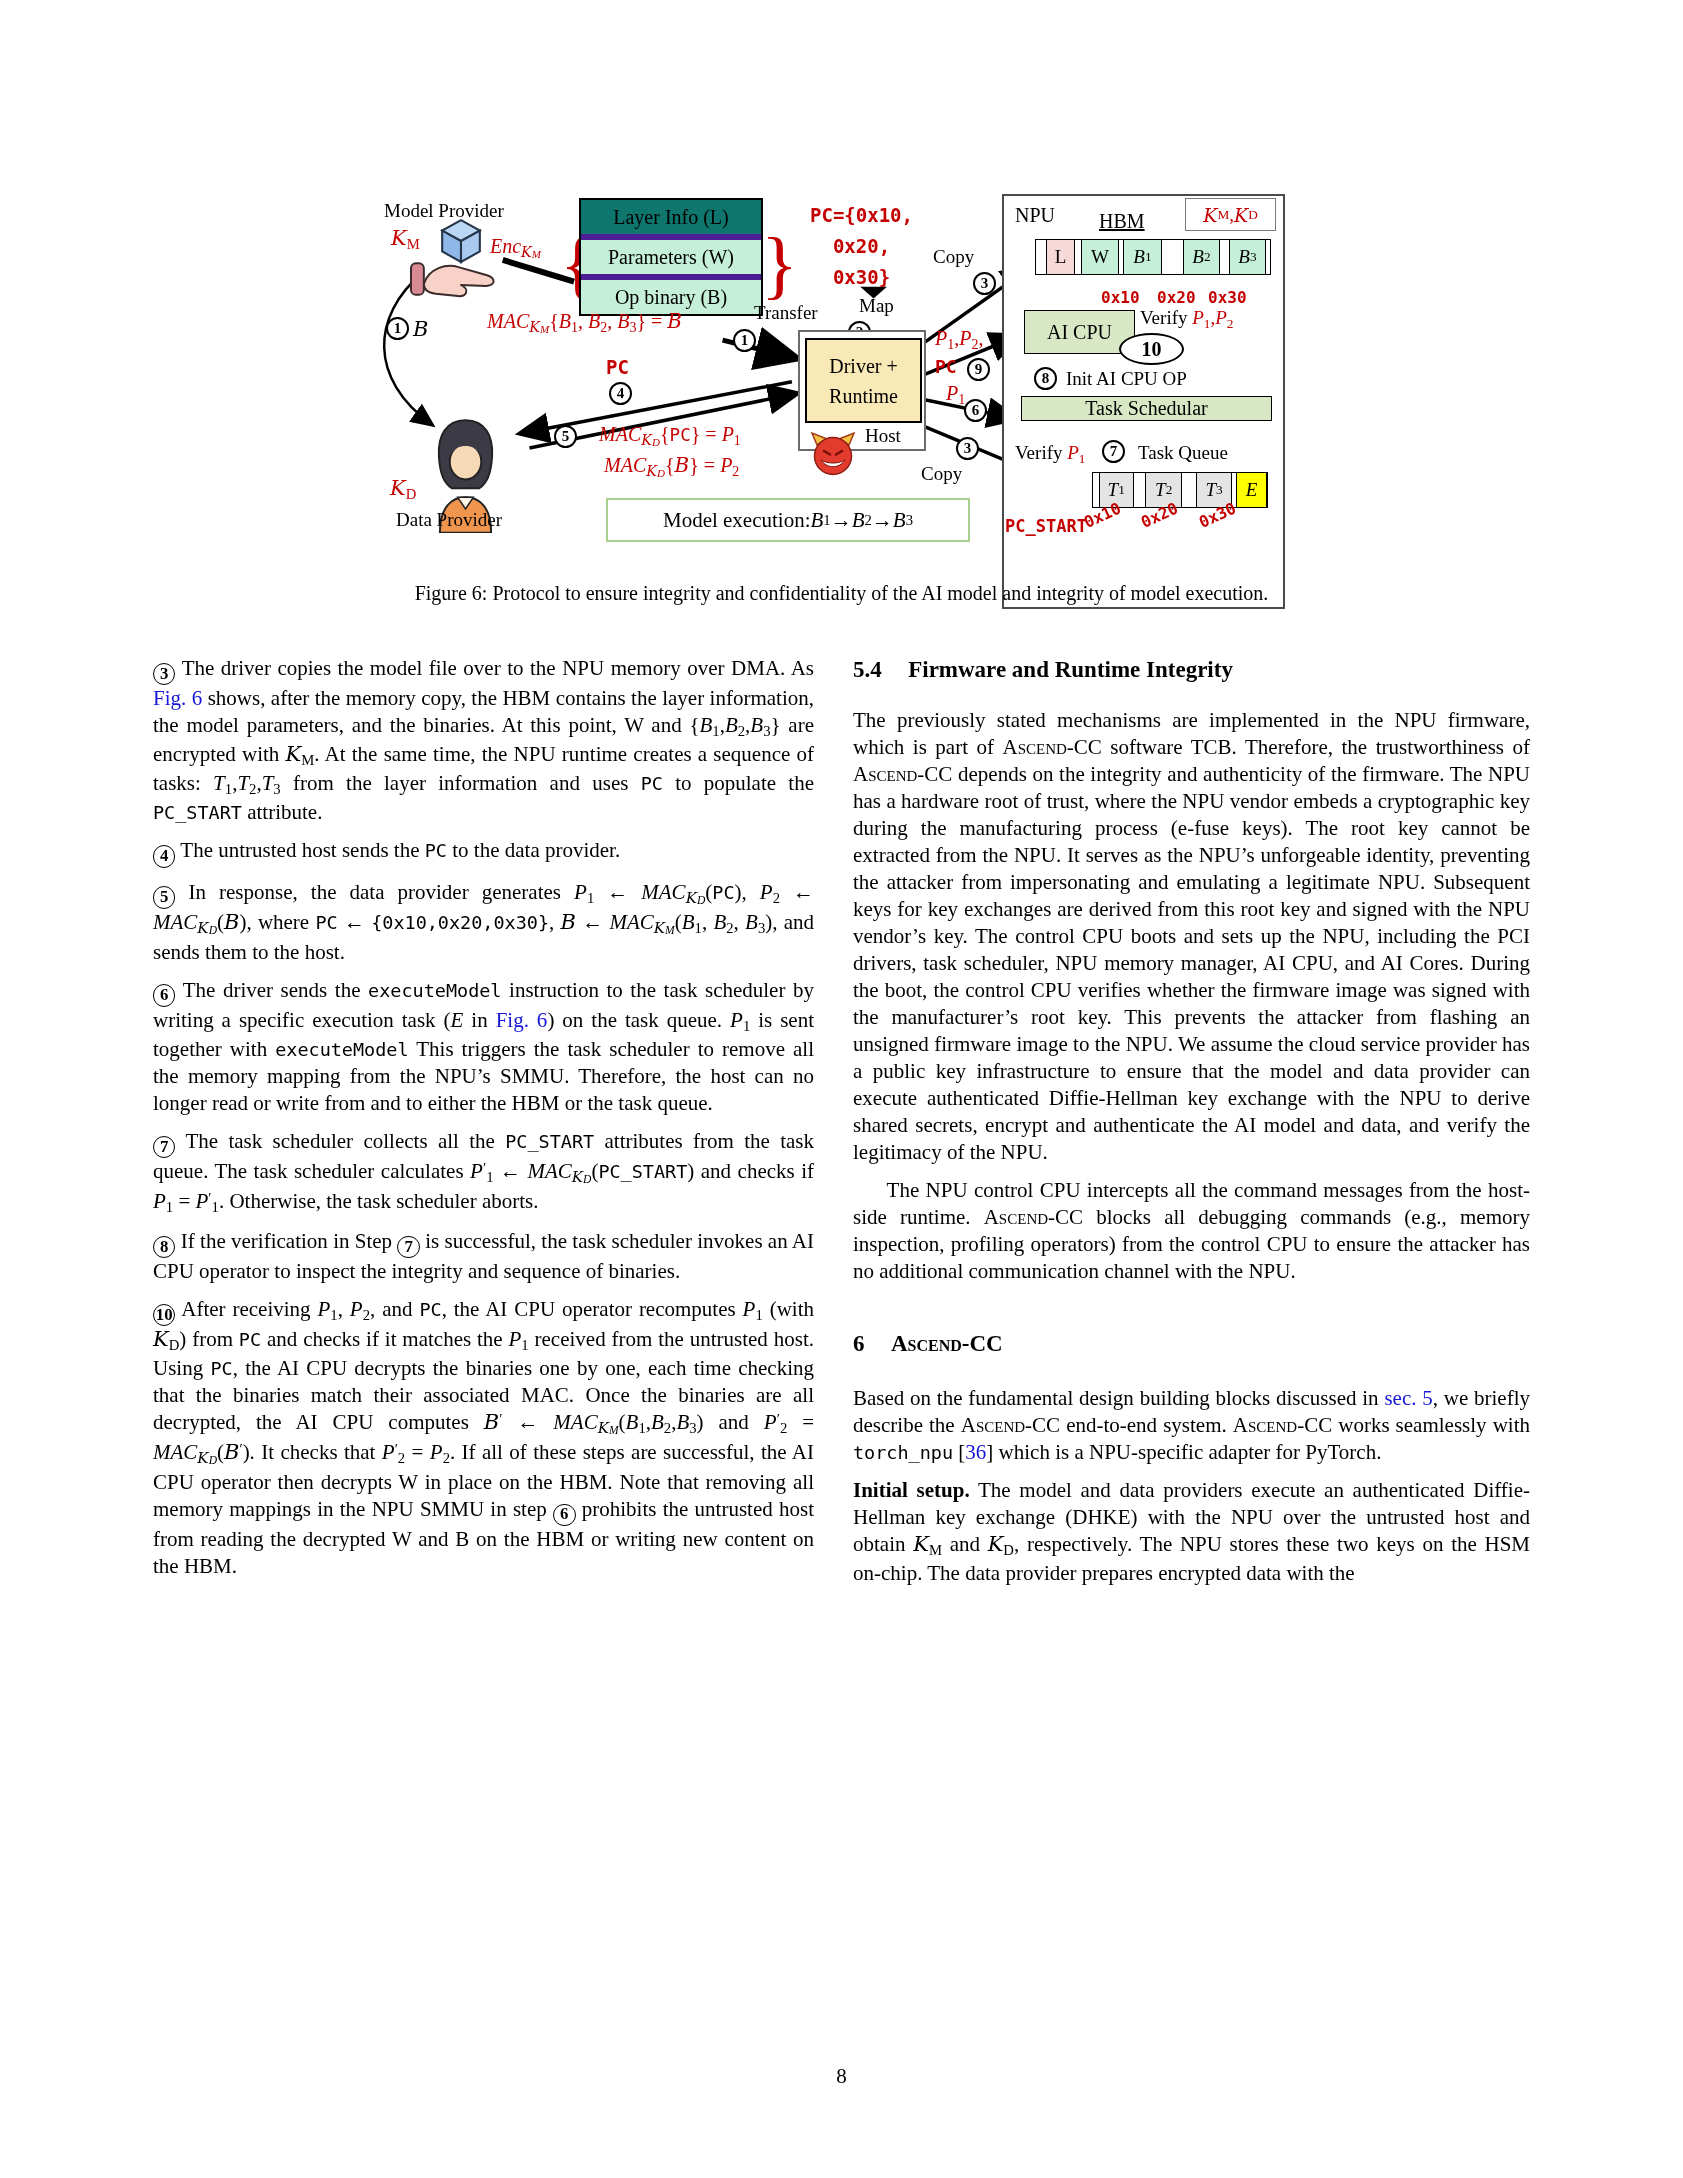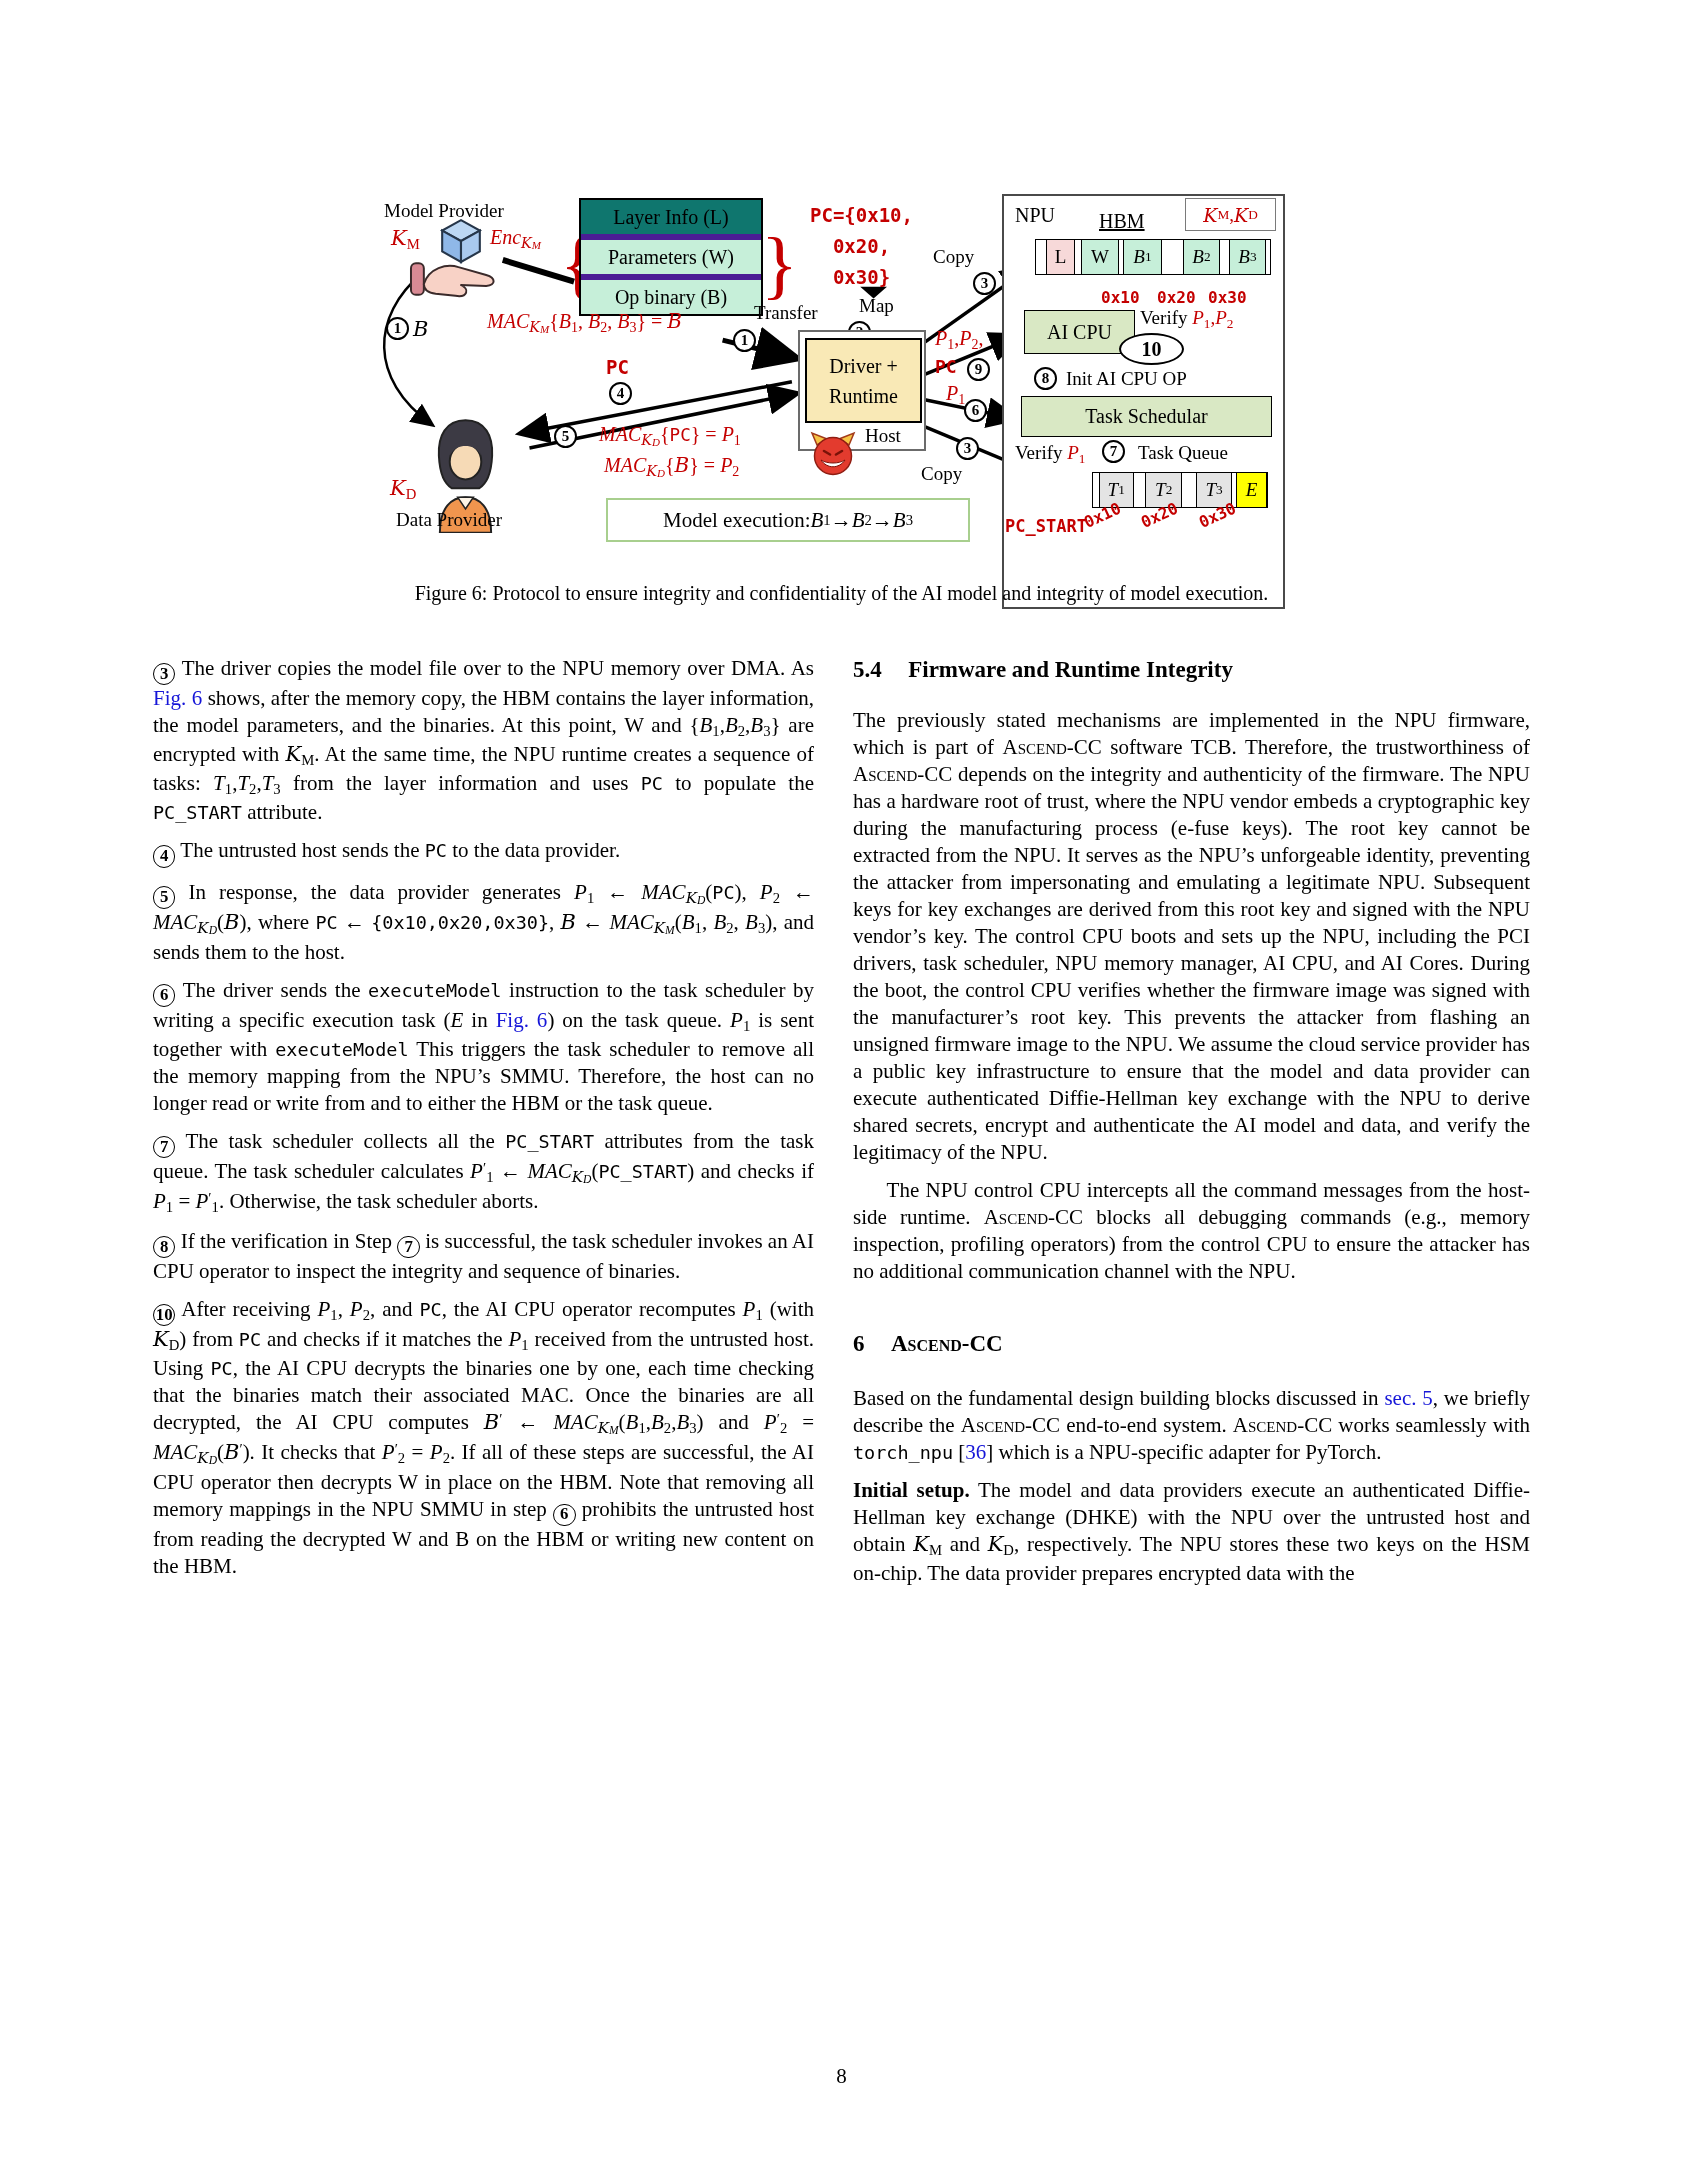--- a/index.html
+++ b/index.html
@@ -106,21 +106,21 @@
 
   <div class="abs fig-serif" style="left:107px;top:61px;">Model Provider</div>
   <div class="abs fig-serif red" style="left:114px;top:87px;font-size:21px;"><span class="seg-k">K</span><span class="seg-sub">M</span></div>
   <div class="abs" style="left:163px;top:79px;">
     <svg width="42" height="46" viewBox="0 0 40 44">
       <polygon points="20,2 38,12 20,22 2,12" fill="#bcd7f3" stroke="#26364a" stroke-width="2"></polygon>
       <polygon points="2,12 20,22 20,42 2,32" fill="#8fb8e8" stroke="#26364a" stroke-width="2"></polygon>
       <polygon points="38,12 20,22 20,42 38,32" fill="#a9c9ee" stroke="#26364a" stroke-width="2"></polygon>
     </svg>
   </div>
-  <div class="abs fig-serif red" style="left:213px;top:87px;font-size:20px;font-style:italic;"><span class="seg-m">Enc</span><span class="seg-ksub">K</span><span class="seg-s2">M</span></div>
+  <div class="abs fig-serif red" style="left:213px;top:96px;font-size:20px;font-style:italic;"><span class="seg-m">Enc</span><span class="seg-ksub">K</span><span class="seg-s2">M</span></div>
   <div class="abs" style="left:132px;top:117px;">
     <svg width="94" height="48" viewBox="0 0 95 48">
       <rect x="2" y="7" width="13" height="32" rx="5" fill="#d98a94" stroke="#3a2a2a" stroke-width="2"></rect>
       <path d="M15 28 C 20 12, 38 7, 50 11 L 78 19 C 88 22, 88 29, 78 30 L 52 29 C 62 33, 59 42, 47 40 L 27 38 C 19 37, 15 34, 15 28 Z" fill="#f8d2c6" stroke="#3a2a2a" stroke-width="2"></path>
     </svg>
   </div>
 
   <div class="abs brace" style="left:283px;top:87px;">{</div>
   <div class="abs stack" style="left:302px;top:59px;">
     <div class="row row-pink">Layer Info (L)</div>
@@ -218,21 +218,21 @@
   </div>
   <span class="abs fig-mono addr" style="left:824px;top:149px;">0x10</span>
   <span class="abs fig-mono addr" style="left:880px;top:149px;">0x20</span>
   <span class="abs fig-mono addr" style="left:931px;top:149px;">0x30</span>
 
   <div class="abs green-box box" style="left:747px;top:171px;width:111px;height:44px;">AI CPU</div>
   <div class="abs fig-serif" style="left:863px;top:168px;text-align:center;"><span>Verify</span> <span class="red"><span class="seg-m">P</span><span class="seg-sub">1</span>,<span class="seg-m">P</span><span class="seg-sub">2</span></span></div>
   <div class="abs oval10 box" style="left:842px;top:194px;">10</div>
   <span class="abs step" style="left:757px;top:228px;">8</span>
   <div class="abs fig-serif" style="left:789px;top:229px;">Init AI CPU OP</div>
-  <div class="abs green-box box" style="left:744px;top:257px;width:251px;height:41px;">Task Schedular</div>
+  <div class="abs green-box box" style="left:744px;top:257px;width:251px;height:25px;">Task Schedular</div>
   <div class="abs fig-serif" style="left:738px;top:303px;"><span>Verify</span> <span class="red"><span class="seg-m">P</span><span class="seg-sub">1</span></span></div>
   <span class="abs step" style="left:825px;top:301px;">7</span>
   <div class="abs fig-serif" style="left:861px;top:303px;">Task Queue</div>
 
   <div class="abs memstrip" style="left:815px;top:333px;width:176px;">
     <div class="pad" style="width:6px;"></div>
     <div class="cell cell-gray" style="width:33px;">
         <span class="seg-m">T</span>
         <span class="seg-sub">1</span>
       </div>

